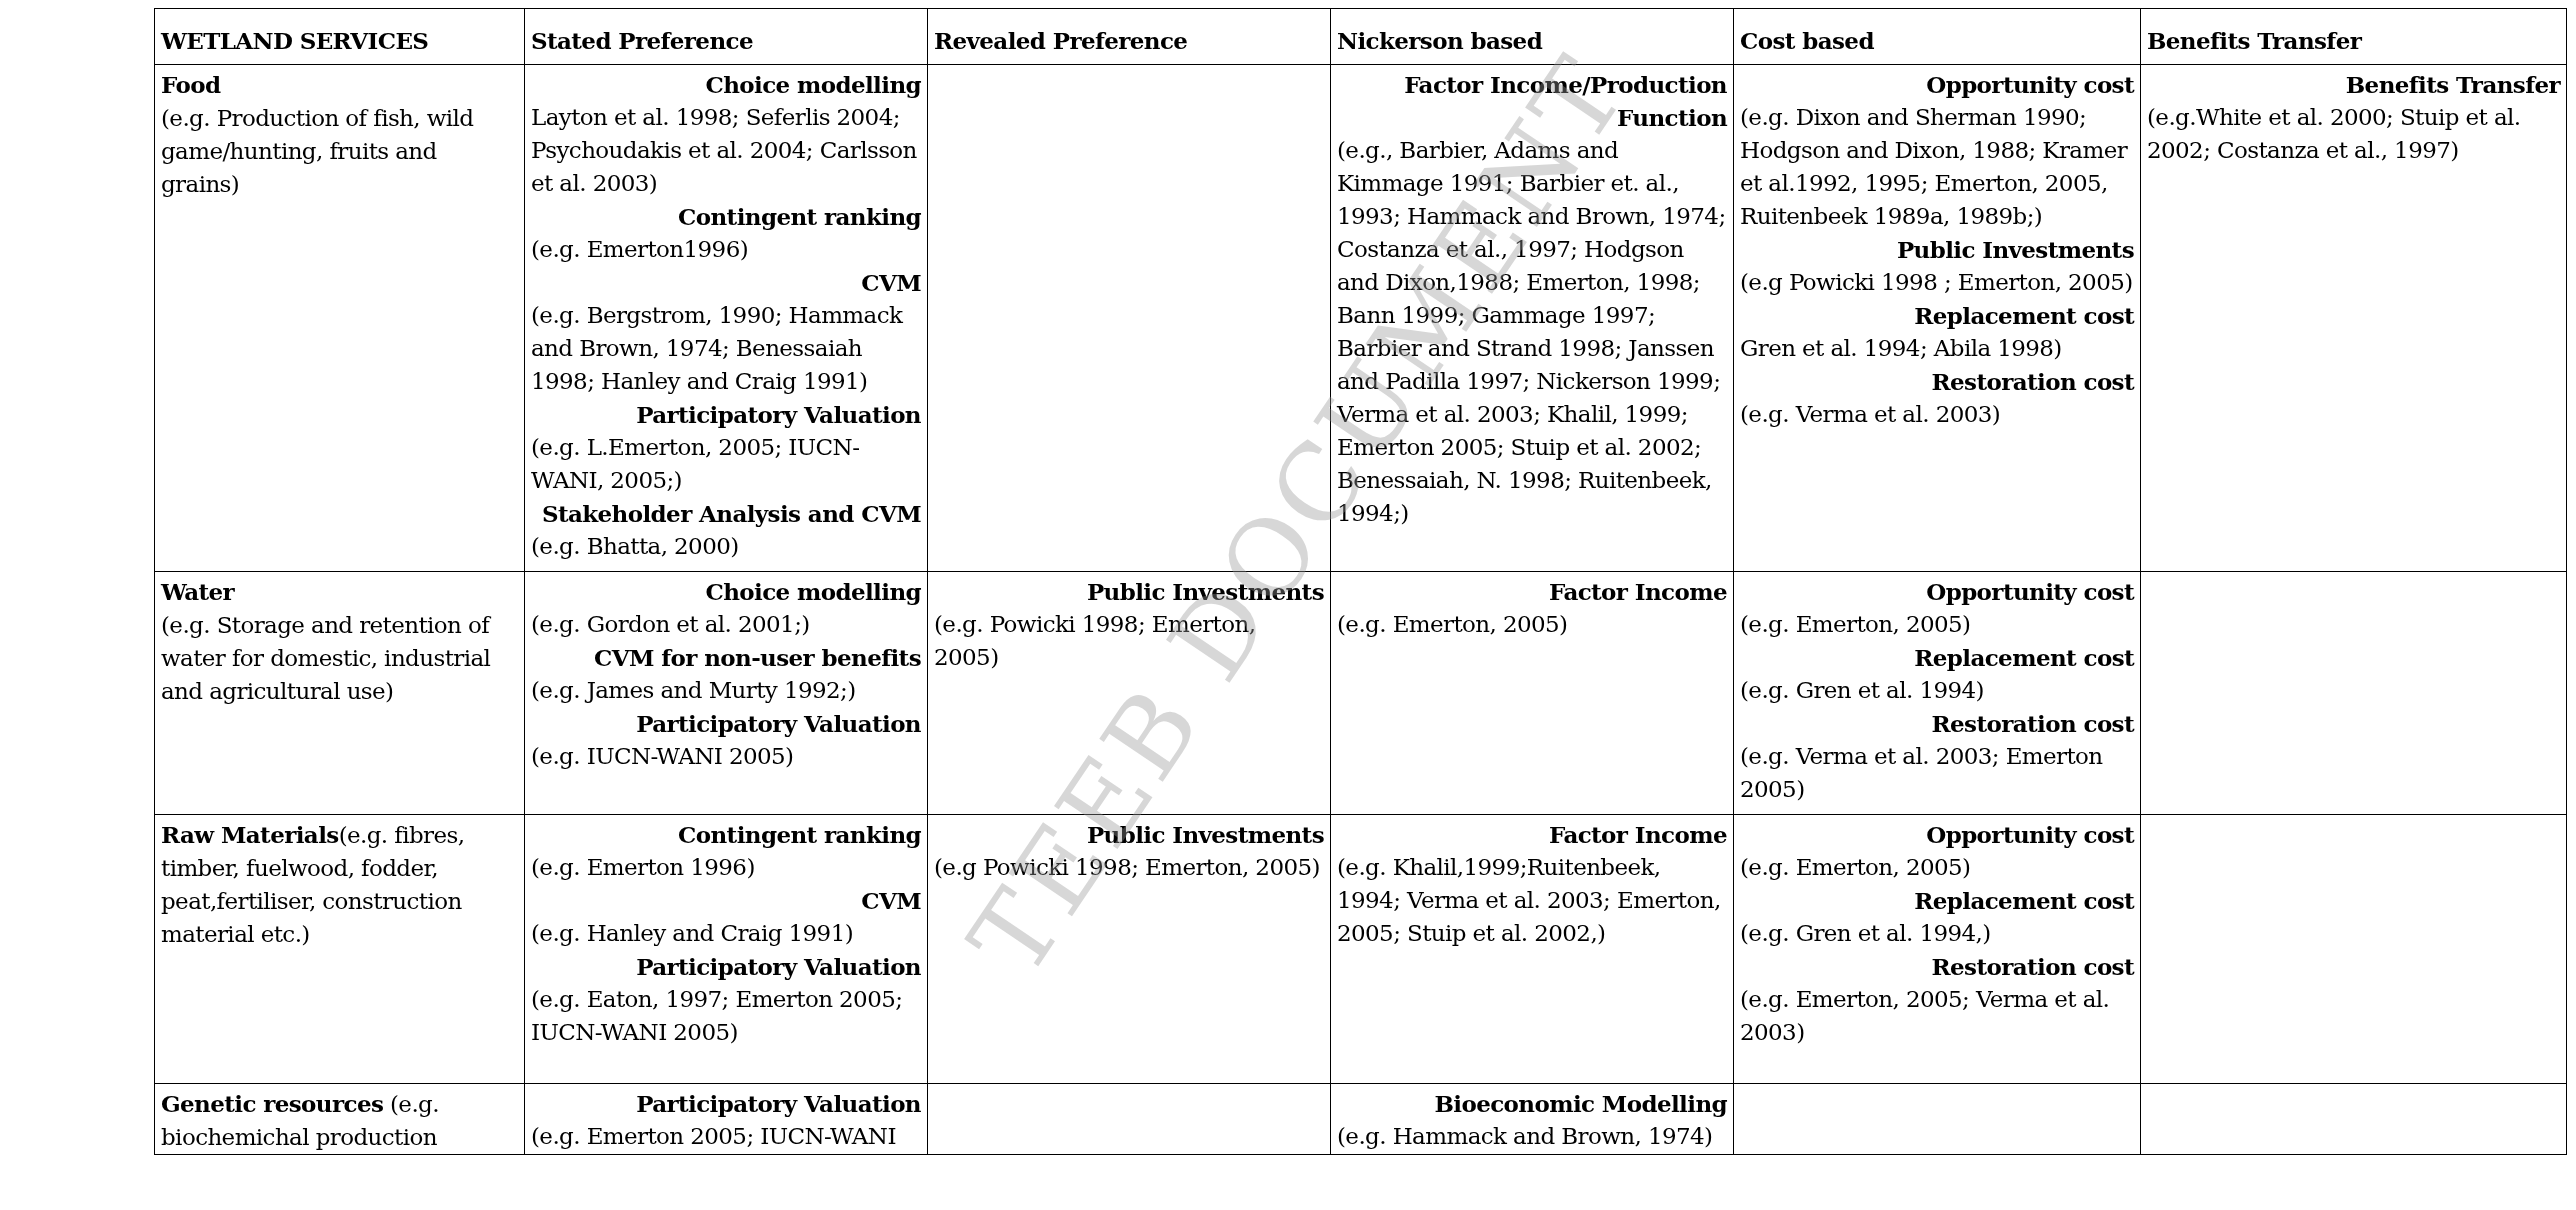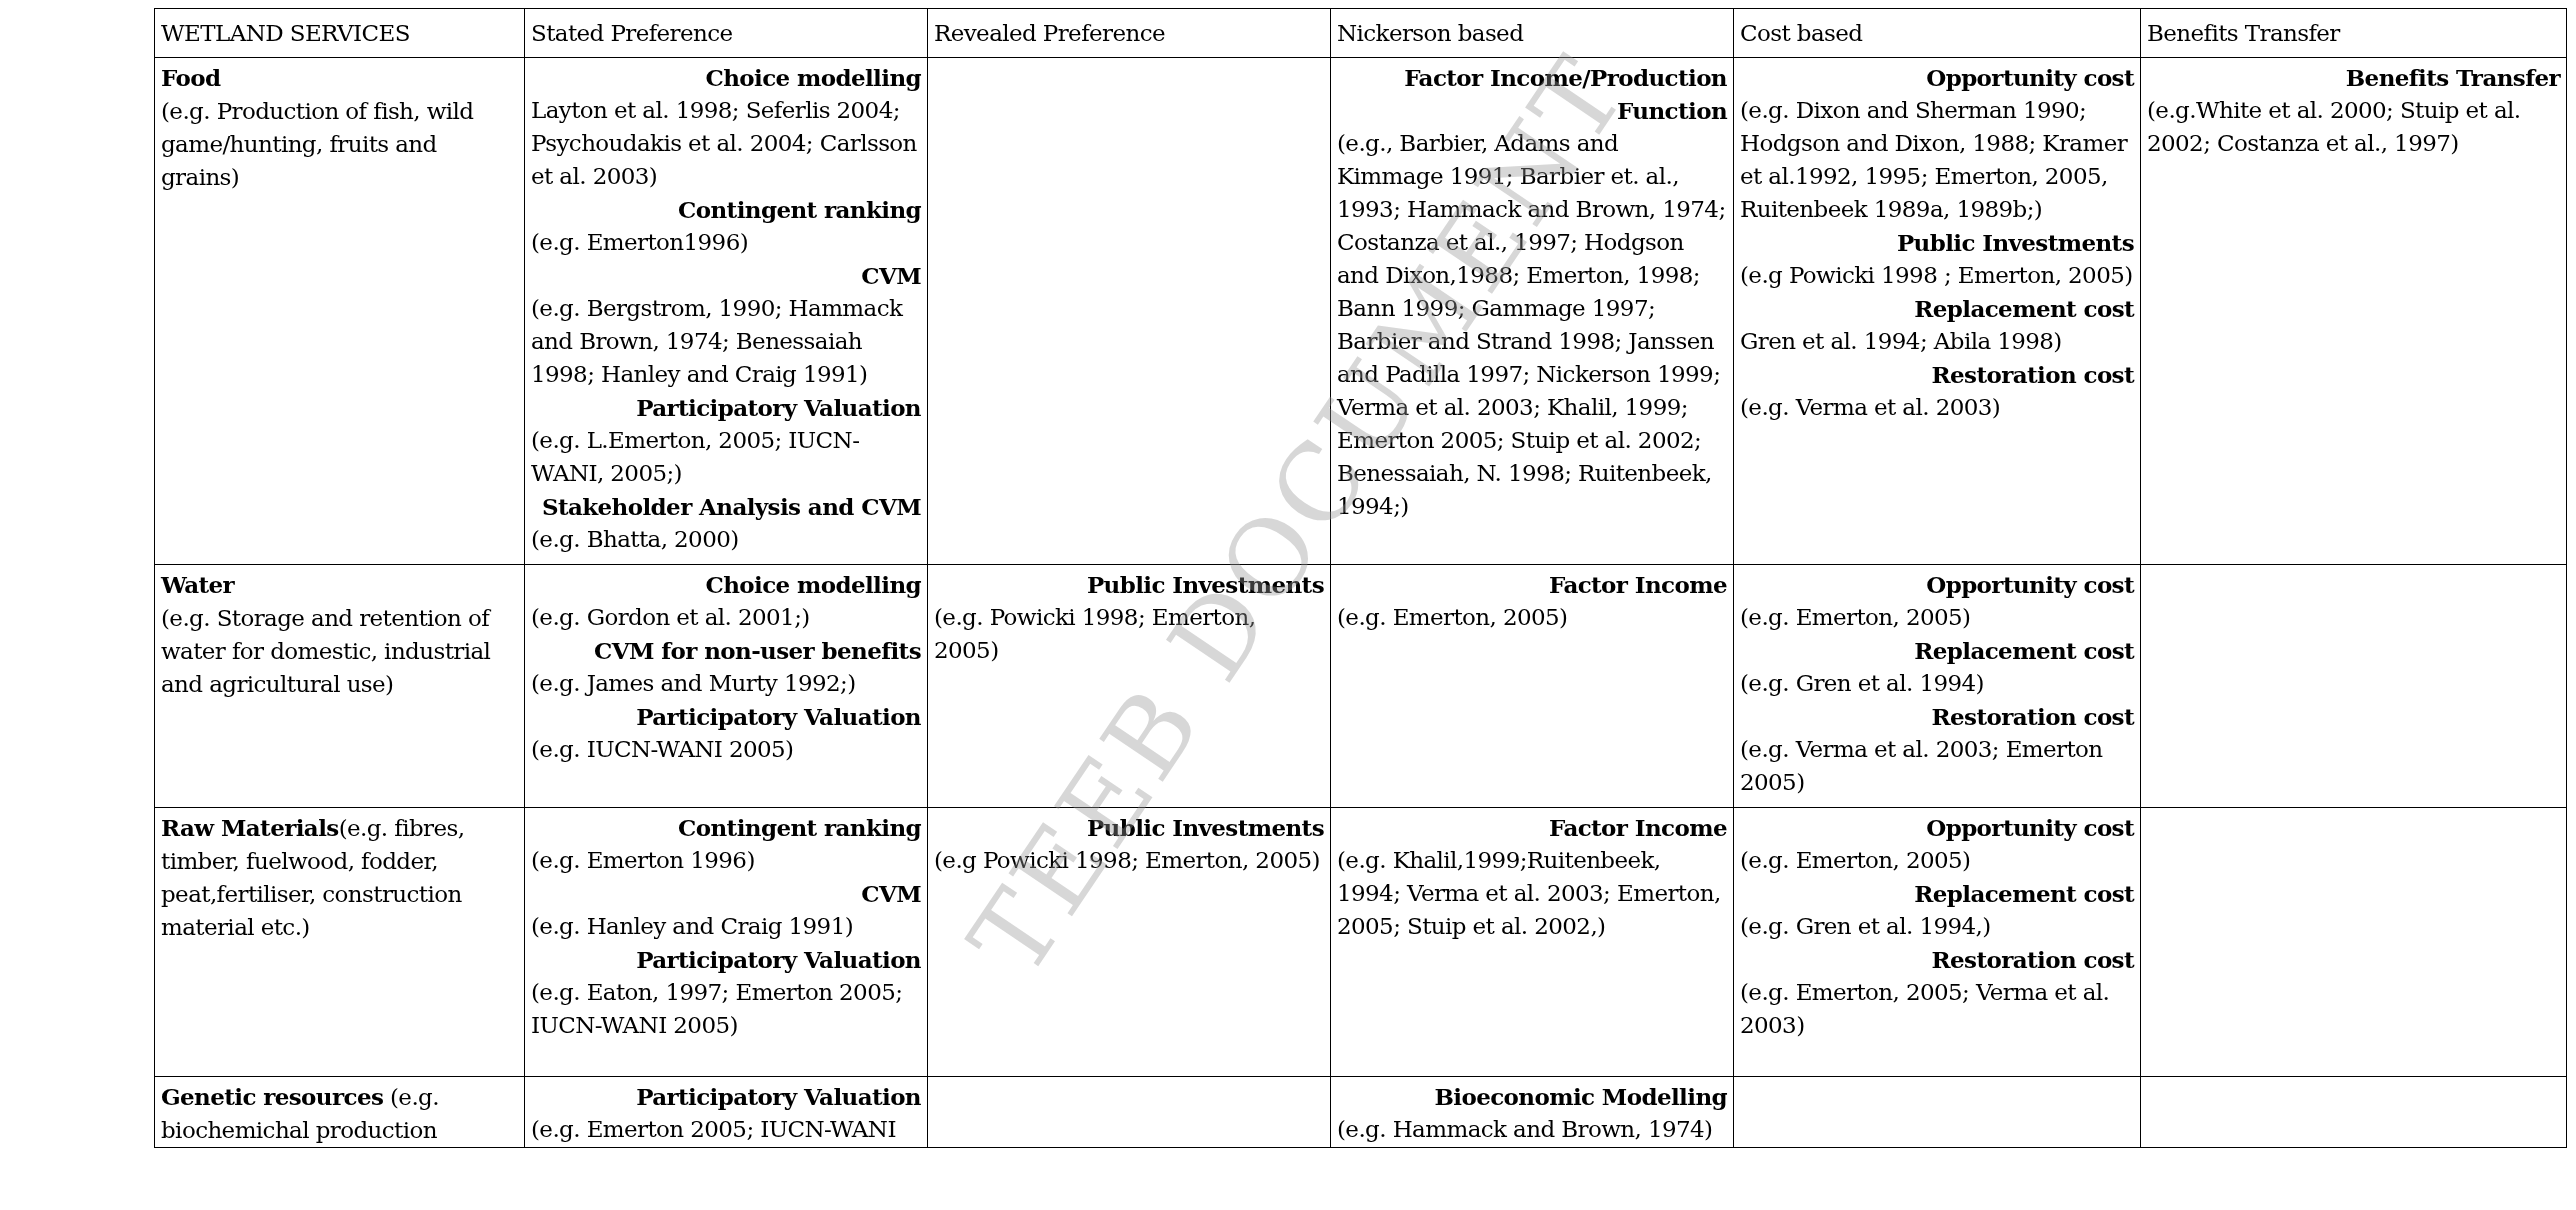--- a/index.html
+++ b/index.html
@@ -19,21 +19,21 @@
     }
     table.valuation td, table.valuation th {
       border: 1.9px solid #000;
       vertical-align: top;
       text-align: left;
       padding: 3px 6px 0 6px;
       font-weight: normal;
       overflow: hidden;
       word-wrap: break-word;
     }
-    table.valuation th { font-weight: normal; height: 47px; vertical-align: middle; padding-top: 1px; }
+    table.valuation th { font-weight: bold; height: 47px; vertical-align: middle; padding-top: 8px; }
     tr.section td { height: 47px; vertical-align: middle; padding-top: 0; font-weight: bold; letter-spacing: 0.8px; }
     tr.row-food td { height: 503px; margin-left: 16px; }
     tr.row-water td { height: 239px; }
     tr.row-raw td { height: 265px; padding-left: 6px; }
     tr.row-genetic td { height: 65px; }
     .method-title { font-weight: bold; display: block; text-align: right; }
     .method-ref { display: block; }
     .service-name { font-weight: bold; }
     .service-desc { }
     .watermark {

